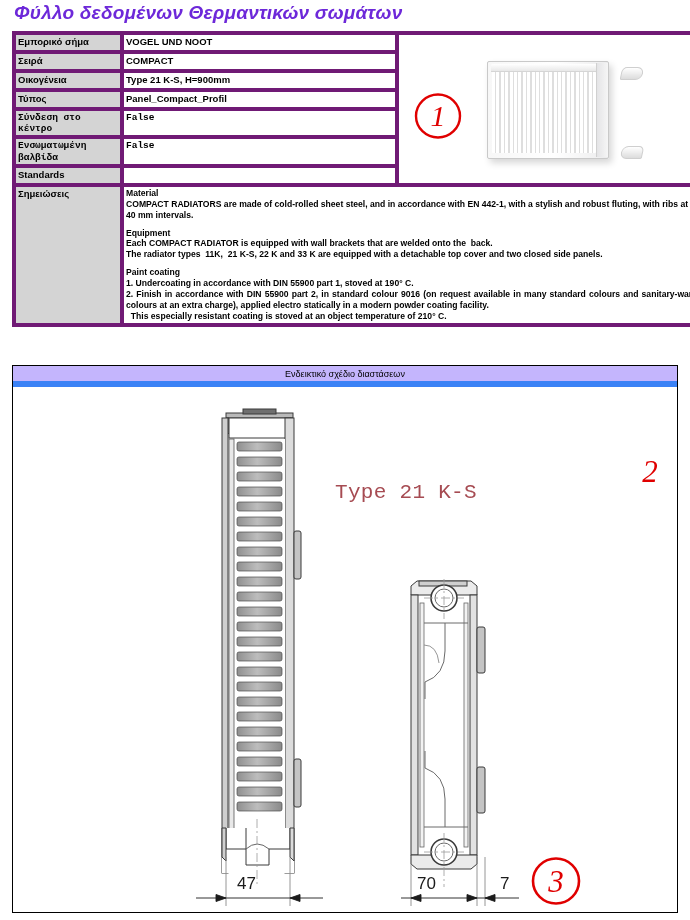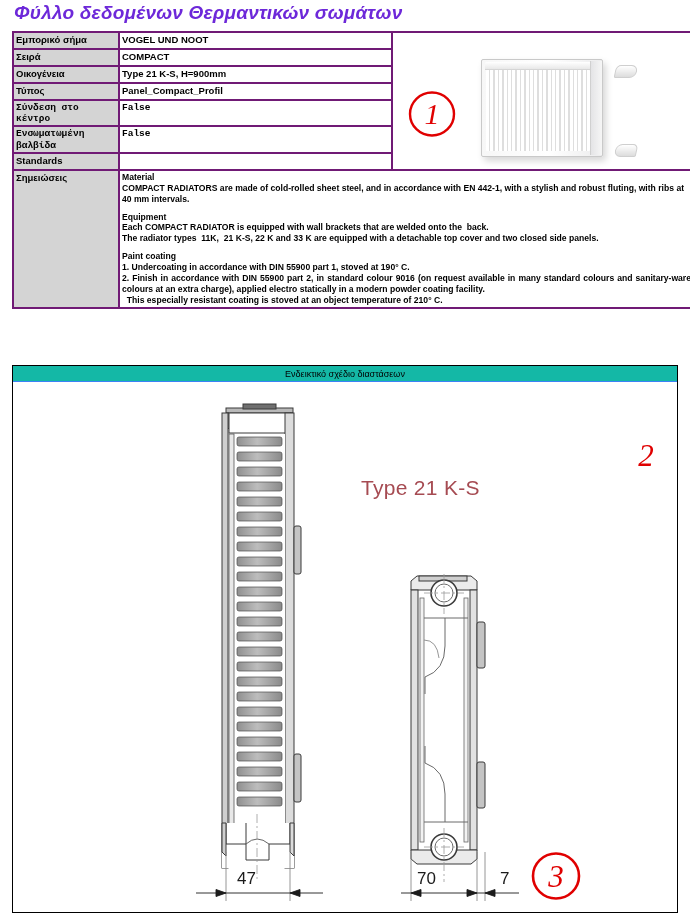--- a/index.html
+++ b/index.html
@@ -31,21 +31,21 @@
   
   #spec-table {
     position: absolute;
     left: 12px;
     top: 31px;
     width: 666px;
     border-collapse: collapse;
     table-layout: fixed;
   }
   #spec-table td {
-    border: 2px solid #701a75;
+    border: 4px solid #701a75;
     font-size: 9.5px;
     font-weight: bold;
     padding: 1px 2px;
     vertical-align: top;
     line-height: 1.18;
     color: #000;
   }
   td.lbl {
     width: 100px;
     background: #d4d4d4;
@@ -176,43 +176,42 @@
     left: 12px;
     top: 365px;
     width: 666px;
     height: 548px;
     border: 1px solid #000000;
     background: #ffffff;
     box-sizing: border-box;
   }
   #draw-header {
     height: 15px;
-    background: #14b8a6;
-    border-bottom: 1px solid #3b82f6;
+    background: #c4b5fd;
+    border-bottom: 6px solid #3b82f6;
     font-size: 9px;
     font-weight: normal;
     color: #000;
     display: flex;
     align-items: center;
     justify-content: center;
   }
   #draw-canvas {
     position: relative;
     width: 100%;
     height: 531px;
   }
   #type-label {
     position: absolute;
     left: 322px;
     top: 94px;
     font-size: 21px;
     color: #a64b52;
-    font-family: Liberation Sans, sans-serif;
+    font-family: Liberation Mono, monospace;
     letter-spacing: 0.3px;
-    margin-left: 26px;
   }
   .dim-text {
     position: absolute;
     font-size: 17px;
     font-family: "Liberation Sans", sans-serif;
     color: #1b1b1b;
   }
   #dim-47 { left: 224px; top: 487px; }
   #dim-80 { left: 404px; top: 487px; }
   #dim-7  { left: 487px; top: 487px; }

